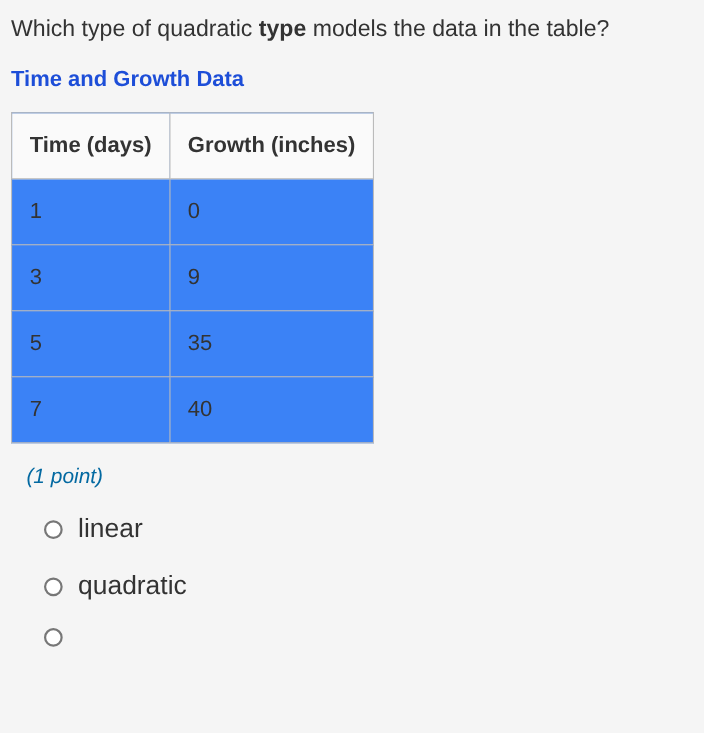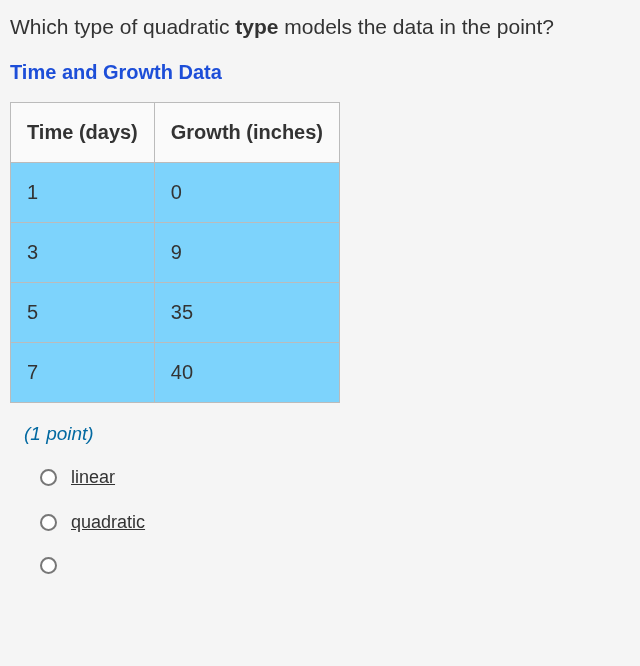--- a/index.html
+++ b/index.html
@@ -24,21 +24,21 @@
       font-weight: bold;
     }
     .table-title {
       font-size: 20px;
       font-weight: bold;
       color: #1d4ed8;
       margin-bottom: 18px;
     }
     table {
       border-collapse: collapse;
-      background: #7dd3fc;
+      background: #3b82f6;
       margin-bottom: 20px;
     }
     th, td {
       border: 1px solid #bbb;
       padding: 18px 16px;
       text-align: left;
       font-size: 20px;
     }
     th {
       font-weight: bold;
@@ -65,30 +65,29 @@
     .radio {
       width: 17px;
       height: 17px;
       border: 2px solid #777;
       border-radius: 50%;
       margin-right: 14px;
       display: inline-block;
       background: #fff;
     }
     .option-label {
-      font-size: 18px;
+      font-size: 24px;
       color: #333;
-      text-decoration: underline;
     }
   </style>
 </head>
 <body>
 
 <div class="question">
-  <span>Which type of quadratic </span><span class="bold">type</span><span> models the data in the point?</span>
+  <span>Which type of quadratic </span><span class="bold">type</span><span> models the data in the table?</span>
 </div>
 
 <div class="table-title">Time and Growth Data</div>
 
 <table>
   <thead>
     <tr>
       <th>Time (days)</th>
       <th>Growth (inches)</th>
     </tr>

